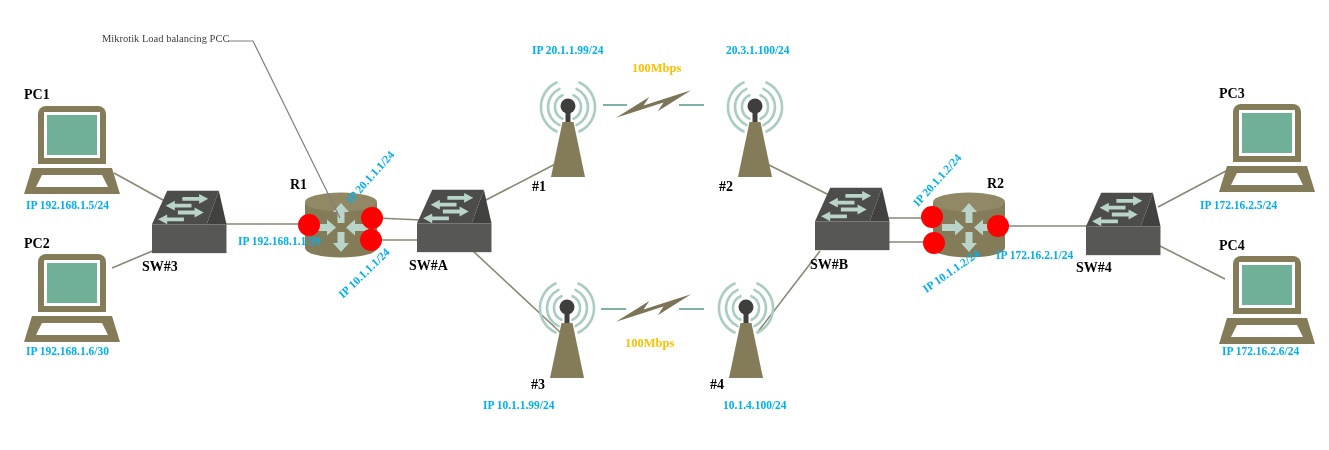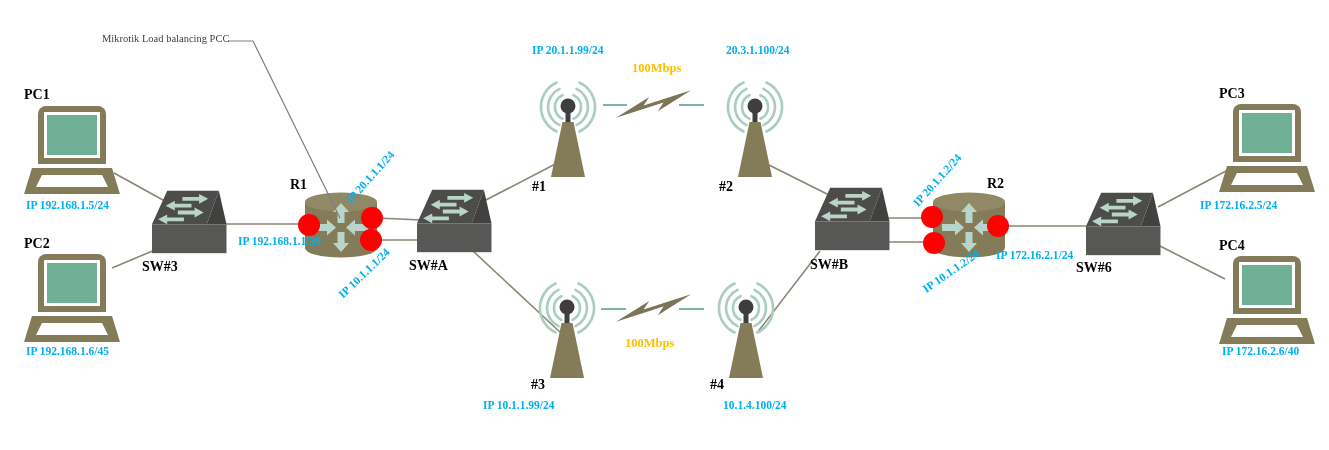--- a/index.html
+++ b/index.html
@@ -248,32 +248,32 @@
 
   <div class="note" style="left:102px;top:33px">Mikrotik Load balancing PCC</div>
 
   <div class="lbl" style="left:24px;top:87px;width:96px">PC1</div>
   <div class="lbl" style="left:24px;top:236px;width:96px">PC2</div>
   <div class="lbl" style="left:1219px;top:86px;width:96px">PC3</div>
   <div class="lbl" style="left:1219px;top:238px;width:96px">PC4</div>
   <div class="lbl" style="left:142px;top:259px;width:76px">SW#3</div>
   <div class="lbl" style="left:409px;top:258px;width:76px">SW#A</div>
   <div class="lbl" style="left:810px;top:257px;width:76px">SW#B</div>
-  <div class="lbl" style="left:1076px;top:260px;width:76px">SW#6</div>
+  <div class="lbl" style="left:1076px;top:260px;width:76px">SW#4</div>
   <div class="lbl leftal" style="left:290px;top:177px">R1</div>
   <div class="lbl leftal" style="left:987px;top:176px">R2</div>
   <div class="lbl" style="left:532px;top:179px;width:72px">#1</div>
   <div class="lbl" style="left:719px;top:179px;width:72px">#2</div>
   <div class="lbl" style="left:531px;top:377px;width:72px">#3</div>
   <div class="lbl" style="left:710px;top:377px;width:72px">#4</div>
 
   <div class="ip" style="left:26px;top:199px">IP 192.168.1.5/24</div>
-  <div class="ip" style="left:26px;top:345px">IP 192.168.1.6/45</div>
+  <div class="ip" style="left:26px;top:345px">IP 192.168.1.6/30</div>
   <div class="ip" style="left:1200px;top:199px">IP 172.16.2.5/24</div>
-  <div class="ip" style="left:1222px;top:345px">IP 172.16.2.6/40</div>
+  <div class="ip" style="left:1222px;top:345px">IP 172.16.2.6/24</div>
   <div class="ip" style="left:238px;top:235px">IP 192.168.1.1/39</div>
   <div class="ip rot" style="left:320px;top:171px;transform:rotate(-48deg)">IP 20.1.1.1/24</div>
   <div class="ip rot" style="left:314px;top:267px;transform:rotate(-44deg)">IP 10.1.1.1/24</div>
   <div class="ip rot" style="left:887px;top:174px;transform:rotate(-48deg)">IP 20.1.1.2/24</div>
   <div class="ip rot" style="left:901px;top:265px;transform:rotate(-35deg)">IP 10.1.1.2/24</div>
   <div class="ip" style="left:996px;top:249px">IP 172.16.2.1/24</div>
   <div class="ip" style="left:532px;top:44px">IP 20.1.1.99/24</div>
   <div class="ip" style="left:726px;top:44px">20.3.1.100/24</div>
   <div class="ip" style="left:483px;top:399px">IP 10.1.1.99/24</div>
   <div class="ip" style="left:723px;top:399px">10.1.4.100/24</div>

